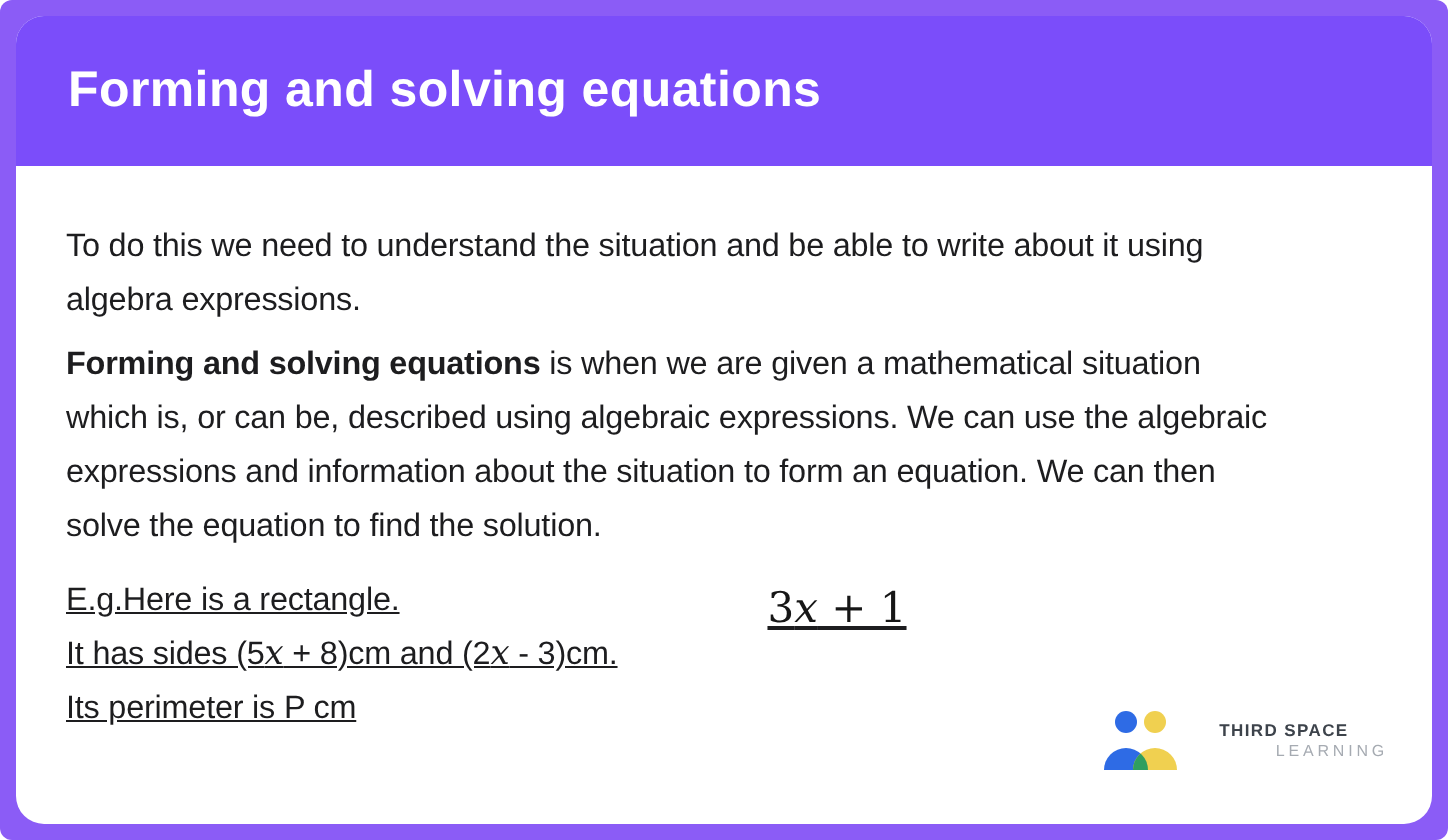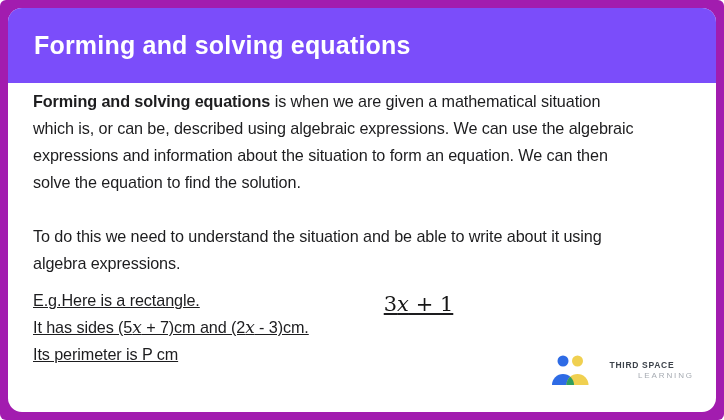--- a/index.html
+++ b/index.html
@@ -1,18 +1,18 @@
 <!DOCTYPE html>
 <html><head>
 <meta charset="utf-8">
 <style>
   html,body{margin:0;padding:0;background:#fff;}
   .stage{
     position:relative;width:724px;height:420px;
-    background:#a21caf;border-radius:6px;overflow:hidden;
+    background:#8b5cf6;border-radius:6px;overflow:hidden;
     font-family:"Liberation Sans",sans-serif;
   }
   .card{
     position:absolute;left:8px;top:8px;right:8px;bottom:8px;
     background:#ffffff;border-radius:14px;overflow:hidden;
   }
   .header{
     height:75px;display:flex;align-items:center;padding:0 26px;
     background:#7B4DFA;
   }
@@ -64,39 +64,39 @@
 
 <div class="stage">
   <div class="card">
 
     <div class="header" style="background: rgb(123, 77, 250);">
       <div class="page-title" style="color: rgb(255, 255, 255);">Forming and solving equations</div>
     </div>
 
     <div class="content">
 
+      <div class="para second">
+        <div class="tline">To do this we need to understand the situation and be able to write about it using</div>
+        <div class="tline">algebra expressions.</div>
+      </div>
+
       <div class="para intro">
         <div class="tline">
           <strong>Forming and solving equations</strong><span> is when we are given a mathematical situation</span>
         </div>
         <div class="tline">which is, or can be, described using algebraic expressions. We can use the algebraic</div>
         <div class="tline">expressions and information about the situation to form an equation. We can then</div>
         <div class="tline">solve the equation to find the solution.</div>
       </div>
 
-      <div class="para second">
-        <div class="tline">To do this we need to understand the situation and be able to write about it using</div>
-        <div class="tline">algebra expressions.</div>
-      </div>
-
       <div class="example-row">
 
         <div class="example-text">
           <div class="tline">E.g.Here is a rectangle.</div>
-          <div class="tline"><span>It has sides (5</span><span class="mathvar">x</span><span> + 7)cm and (2</span><span class="mathvar">x</span><span> - 3)cm.</span></div>
+          <div class="tline"><span>It has sides (5</span><span class="mathvar">x</span><span> + 8)cm and (2</span><span class="mathvar">x</span><span> - 3)cm.</span></div>
           <div class="tline">Its perimeter is P cm</div>
         </div>
 
         <div class="diagram">
           <div class="top-label"><span>3</span><span class="mathvar" style="font-size:21px">x</span><span> + 1</span></div>
         </div>
 
       </div>
     </div>
 

